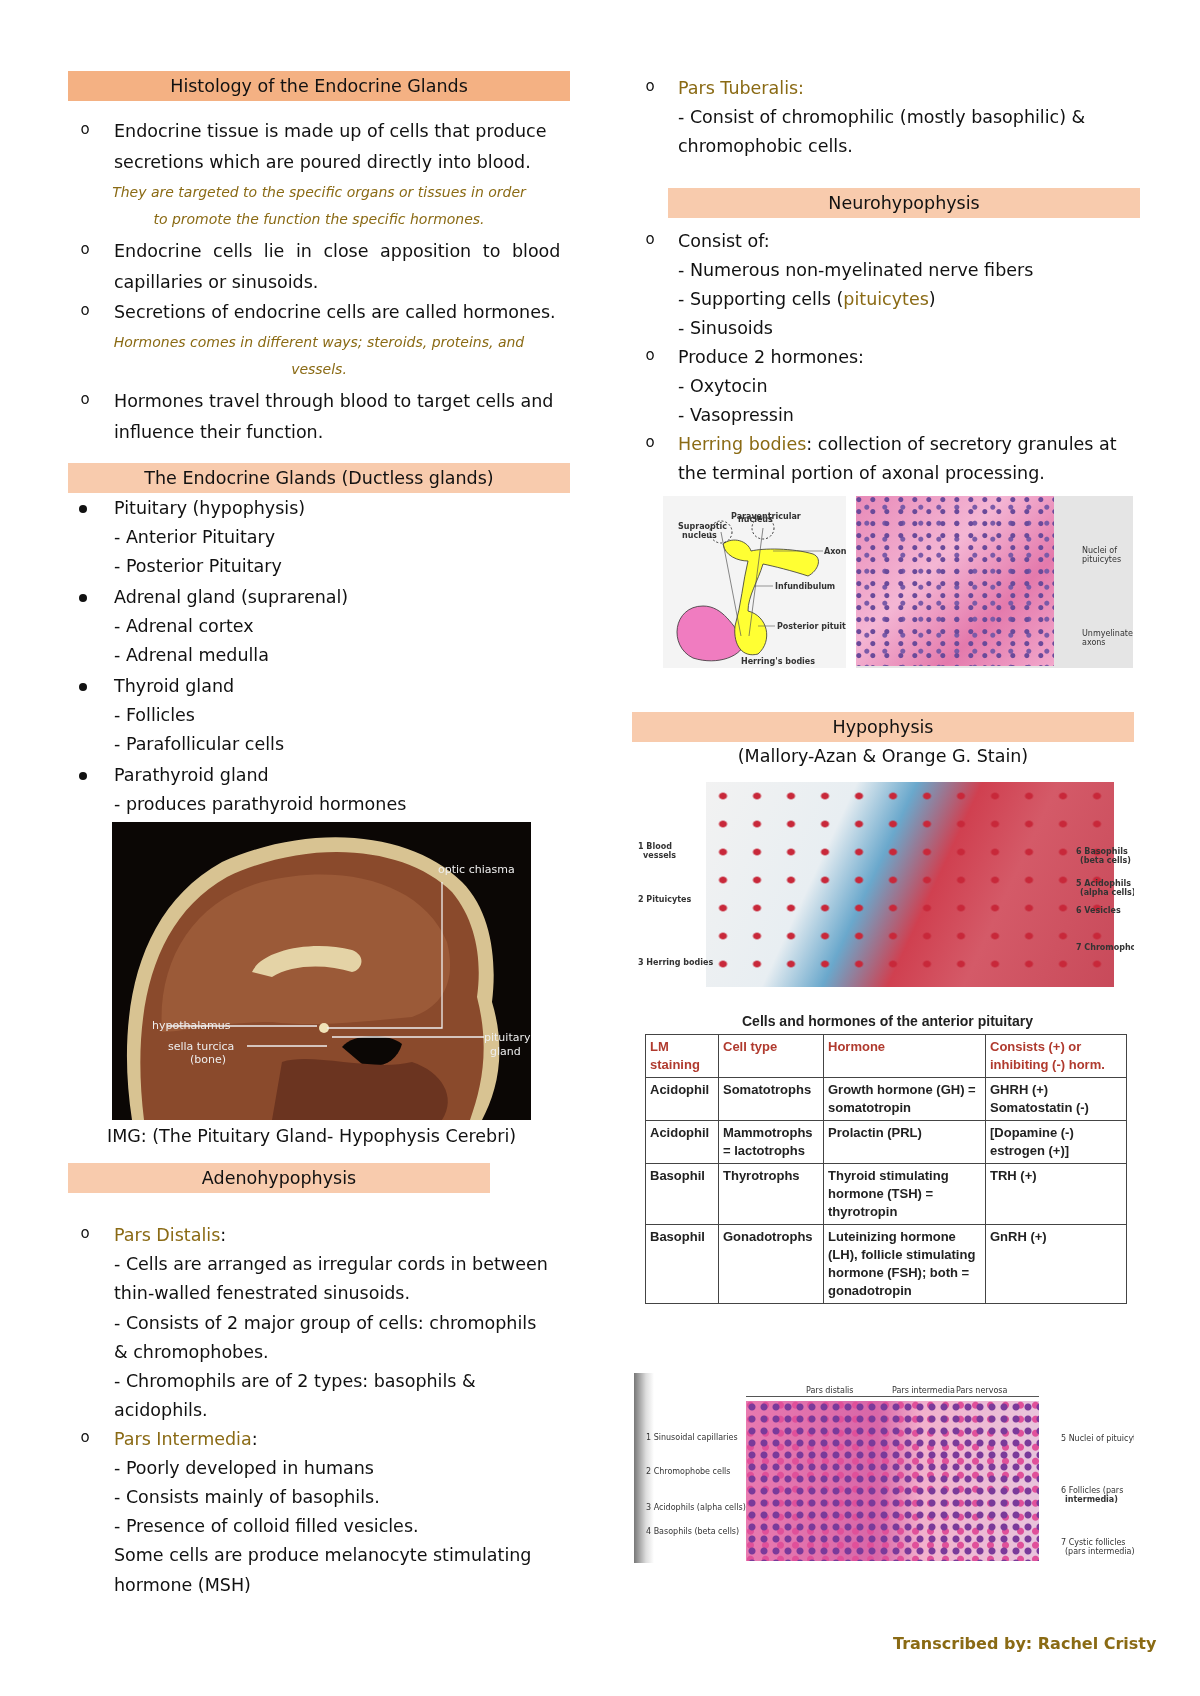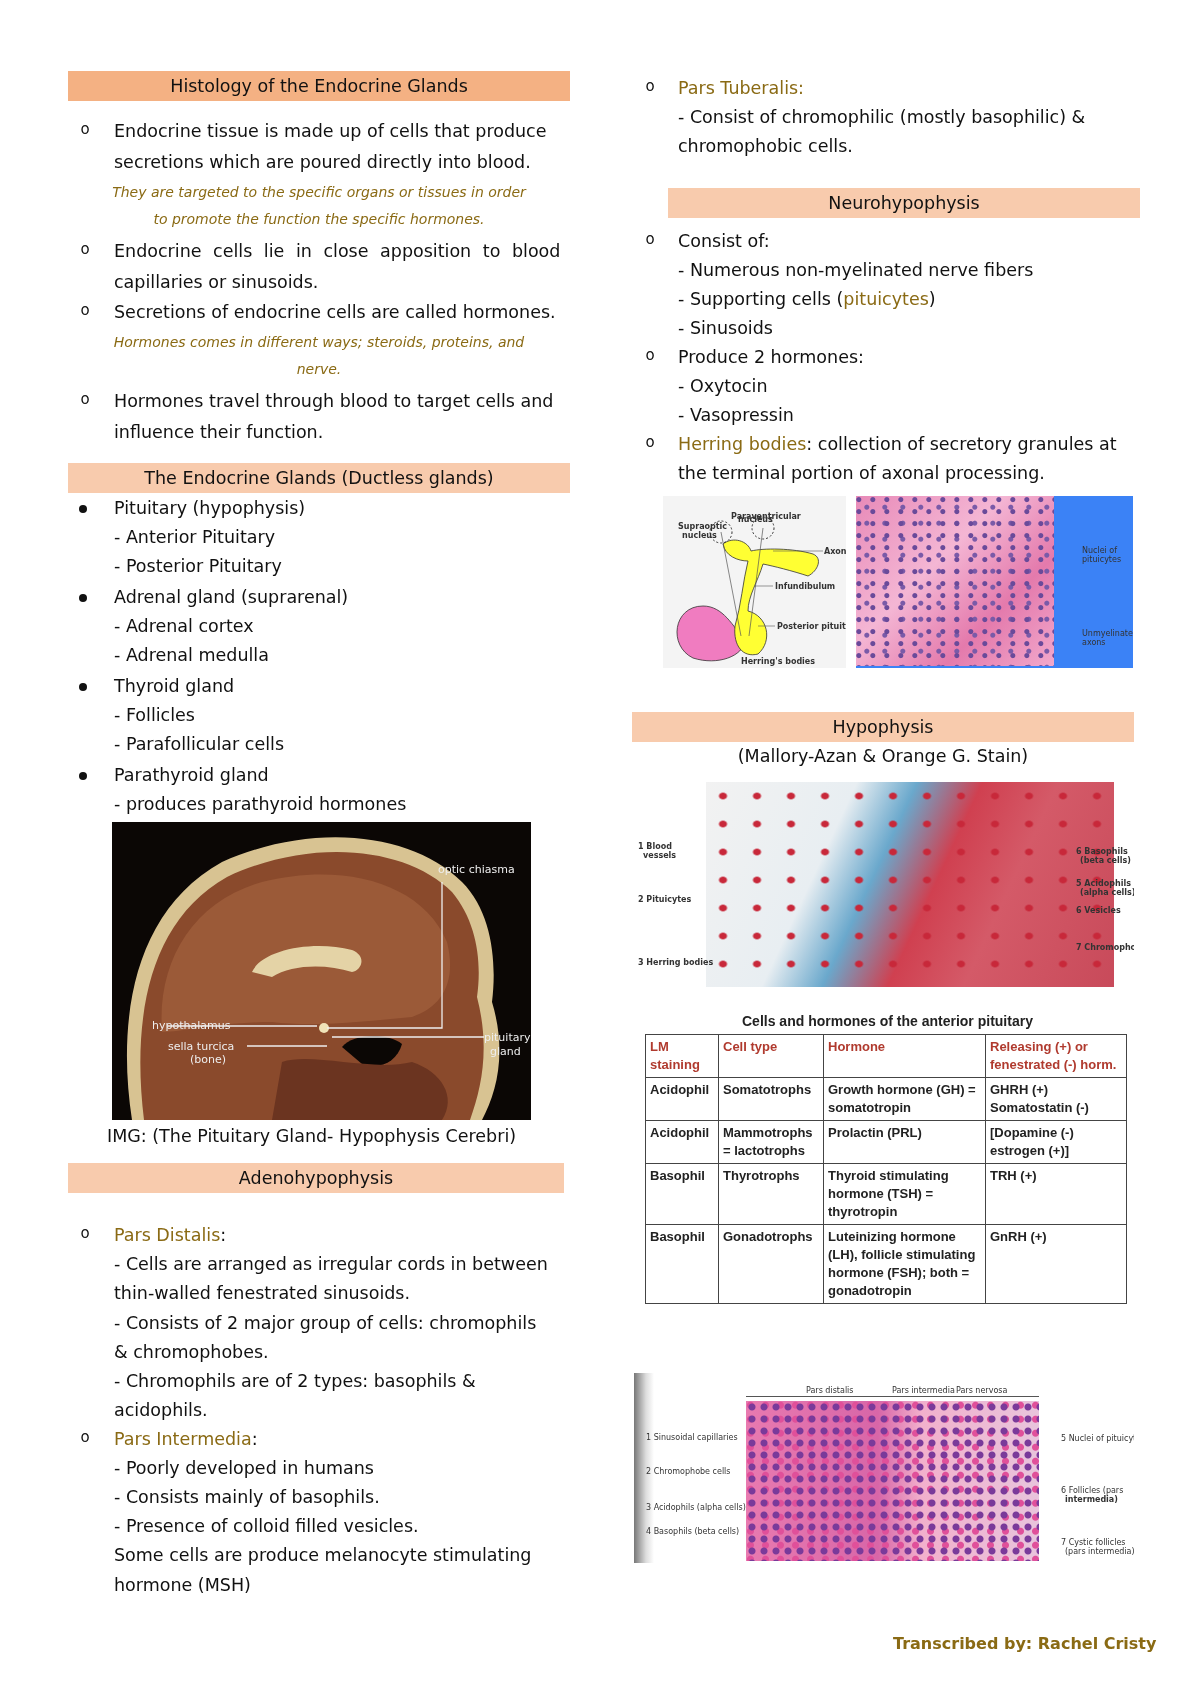--- a/index.html
+++ b/index.html
@@ -33,21 +33,21 @@
   <div class="line it" style="left:68px;width:502px;text-align:center;top:178px;">They are targeted to the specific organs or tissues in order</div>
   <div class="line it" style="left:68px;width:502px;text-align:center;top:205px;">to promote the function the specific hormones.</div>
 
   <span class="bul" style="left:78px;top:240px;">o</span>
   <div class="line" style="left:114px;top:237px;word-spacing:6px;">Endocrine cells lie in close apposition to blood</div>
   <div class="line" style="left:114px;top:268px;">capillaries or sinusoids.</div>
 
   <span class="bul" style="left:78px;top:301px;">o</span>
   <div class="line" style="left:114px;top:298px;">Secretions of endocrine cells are called hormones.</div>
   <div class="line it" style="left:68px;width:502px;text-align:center;top:328px;">Hormones comes in different ways; steroids, proteins, and</div>
-  <div class="line it" style="left:68px;width:502px;text-align:center;top:355px;">nerve.</div>
+  <div class="line it" style="left:68px;width:502px;text-align:center;top:355px;">vessels.</div>
 
   <span class="bul" style="left:78px;top:390px;">o</span>
   <div class="line" style="left:114px;top:387px;">Hormones travel through blood to target cells and</div>
   <div class="line" style="left:114px;top:418px;">influence their function.</div>
 </div>
 
 <div>
   <div class="col hdr light" style="left:68px;top:463px;width:502px;">The Endocrine Glands (Ductless glands)</div>
 
   <span class="dot" style="left:79px;top:505px;"></span>
@@ -87,21 +87,21 @@
   <span class="lblw" style="left:326px;top:41px;">optic chiasma</span>
   <span class="lblw" style="left:40px;top:197px;">hypothalamus</span>
   <span class="lblw" style="left:56px;top:218px;">sella turcica</span>
   <span class="lblw" style="left:78px;top:231px;">(bone)</span>
   <span class="lblw" style="left:372px;top:209px;">pituitary</span>
   <span class="lblw" style="left:378px;top:223px;">gland</span>
 </div>
 <div class="line" style="left:107px;top:1122px;">IMG: (The Pituitary Gland- Hypophysis Cerebri)</div>
 
 <div>
-  <div class="col hdr light" style="left:68px;top:1163px;width:496px;">Adenohypophysis</div>
+  <div class="col hdr light" style="left:68px;top:1163px;width:422px;">Adenohypophysis</div>
 
   <span class="bul" style="left:78px;top:1224px;">o</span>
   <div class="line" style="left:114px;top:1221px;"><span class="gold">Pars Distalis</span><span>:</span></div>
   <div class="line" style="left:114px;top:1250px;">- Cells are arranged as irregular cords in between</div>
   <div class="line" style="left:114px;top:1279px;">thin-walled fenestrated sinusoids.</div>
   <div class="line" style="left:114px;top:1309px;">- Consists of 2 major group of cells: chromophils</div>
   <div class="line" style="left:114px;top:1338px;">&amp; chromophobes.</div>
   <div class="line" style="left:114px;top:1367px;">- Chromophils are of 2 types: basophils &amp;</div>
   <div class="line" style="left:114px;top:1396px;">acidophils.</div>
 
@@ -152,21 +152,21 @@
   <span class="lbl" style="left:68px;top:16px;">Paraventricular</span>
   <span class="lbl" style="left:75px;top:19px;">nucleus</span>
   <span class="lbl" style="left:15px;top:26px;">Supraoptic</span>
   <span class="lbl" style="left:19px;top:35px;">nucleus</span>
   <span class="lbl" style="left:161px;top:51px;">Axon</span>
   <span class="lbl" style="left:112px;top:86px;">Infundibulum</span>
   <span class="lbl" style="left:114px;top:126px;">Posterior pituitary</span>
   <span class="lbl" style="left:78px;top:161px;">Herring's bodies</span>
 </div>
 
-<div class="img" style="left:856px;top:496px;width:277px;height:172px;background:#3b82f6;">
+<div class="img" style="left:856px;top:496px;width:277px;height:172px;background:#e5e5e5;">
   <div style="position:absolute;left:0;top:0;width:198px;height:170px;background:
     radial-gradient(circle at 20% 30%, #6a4a9a 0 2px, transparent 3px) 0 0/14px 12px,
     radial-gradient(circle at 60% 70%, #7a5aa8 0 2px, transparent 3px) 0 0/18px 16px,
     linear-gradient(135deg, #e88ab8, #f4b6d4 40%, #e47aac 70%, #f2a8cc);"></div>
   <span class="lbl" style="left:226px;top:50px;font-weight:normal;">Nuclei of</span>
   <span class="lbl" style="left:226px;top:59px;font-weight:normal;">pituicytes</span>
   <span class="lbl" style="left:226px;top:133px;font-weight:normal;">Unmyelinated</span>
   <span class="lbl" style="left:226px;top:142px;font-weight:normal;">axons</span>
 </div>
 
@@ -191,21 +191,21 @@
   <span class="lbl" style="left:442px;top:161px;">7 Chromophobes</span>
 </div>
 
 <div class="caption" style="left:742px;top:1013px;">Cells and hormones of the anterior pituitary</div>
 <table class="ph" style="left:645px;top:1034px;width:482px;">
   <tbody>
       <tr class="head">
     <td style="width:64px;">LM staining</td>
     <td style="width:96px;">Cell type</td>
     <td style="width:153px;">Hormone</td>
-    <td>Releasing (+) or fenestrated (-) horm.</td>
+    <td>Consists (+) or inhibiting (-) horm.</td>
   </tr>
   <tr>
     <td>Acidophil</td>
     <td>Somatotrophs</td>
     <td>Growth hormone (GH) = somatotropin</td>
     <td>GHRH (+) Somatostatin (-)</td>
   </tr>
   <tr>
     <td>Acidophil</td>
     <td>Mammotrophs = lactotrophs</td>

